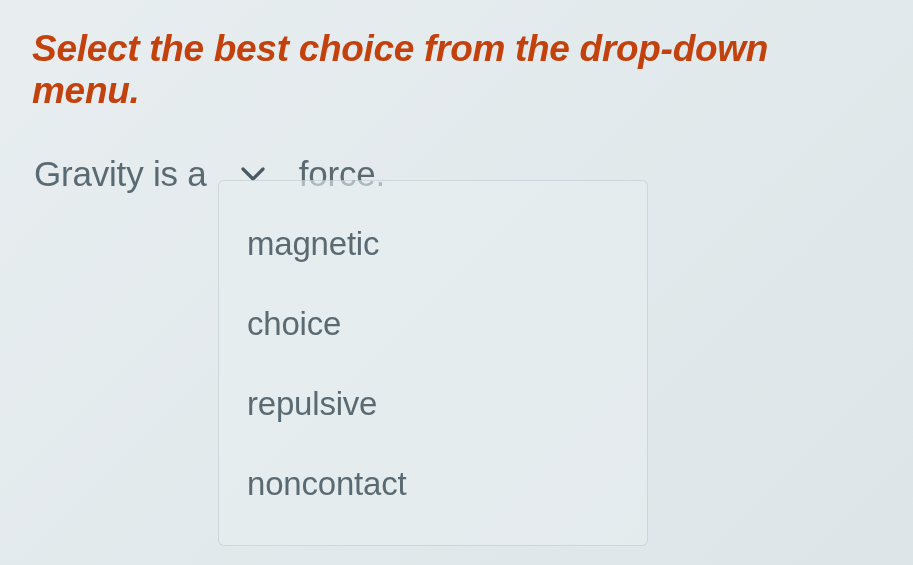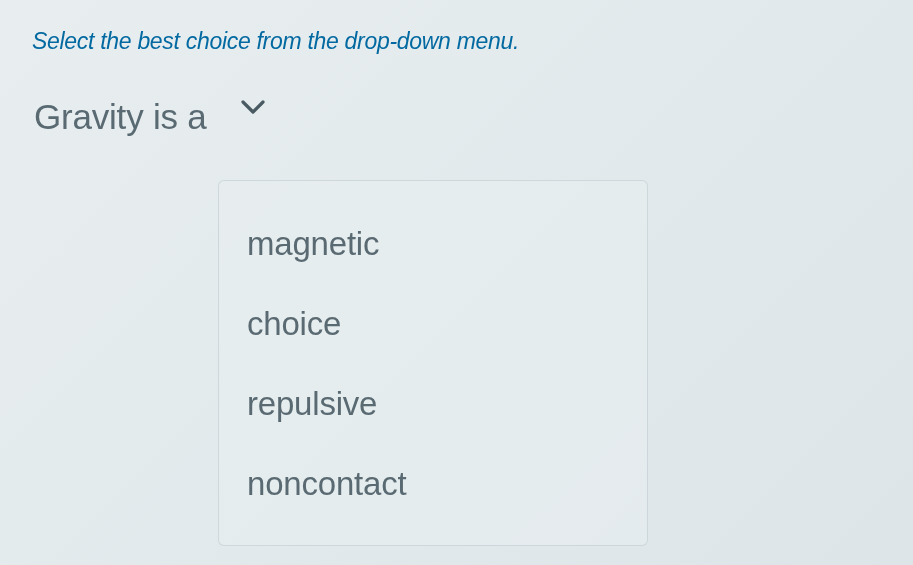--- a/index.html
+++ b/index.html
@@ -10,30 +10,30 @@
     body {
       width: 913px;
       height: 565px;
       background: linear-gradient(135deg, #e8eef0 0%, #dde5e8 100%);
       font-family: "Segoe UI", -apple-system, Helvetica, Arial, sans-serif;
       padding: 28px 32px;
       overflow: hidden;
       position: relative;
     }
     .instruction {
-      color: #0369a1;
-      font-size: 23px;
-      font-weight: 400;
+      color: #c2410c;
+      font-size: 37px;
+      font-weight: 700;
       font-style: italic;
       margin-bottom: 42px;
       letter-spacing: -0.3px;
     }
     .question-row {
       display: flex;
-      align-items: flex-start;
+      align-items: center;
       gap: 28px;
       margin-left: 2px;
     }
     .q-text {
       color: #5a6a72;
       font-size: 35px;
       font-weight: 400;
       letter-spacing: -0.2px;
     }
     .dropdown-trigger {
@@ -86,20 +86,21 @@
   <span class="q-text">Gravity is a</span>
 
   <span class="dropdown-trigger">
     <span class="chevron">
       <svg viewBox="0 0 24 16">
         <path d="M2 3 L12 13 L22 3" stroke="#4a5a62" stroke-width="3.2" fill="none" stroke-linecap="round" stroke-linejoin="round"></path>
       </svg>
     </span>
   </span>
 
+  <span class="q-text">force.</span>
 </div>
 
 <div class="dropdown-list">
   <div class="dropdown-option">magnetic</div>
   <div class="dropdown-option">choice</div>
   <div class="dropdown-option">repulsive</div>
   <div class="dropdown-option">noncontact</div>
 </div>
 
 </body></html>

